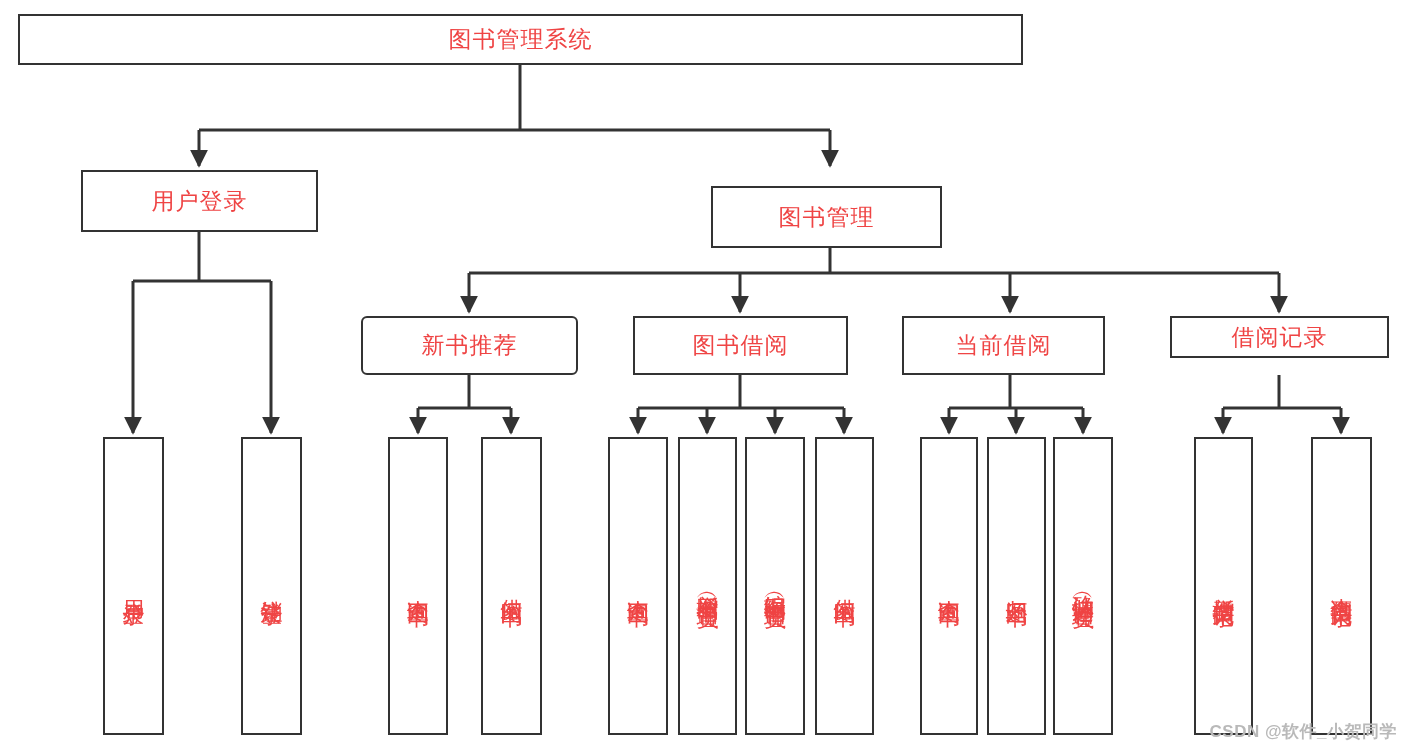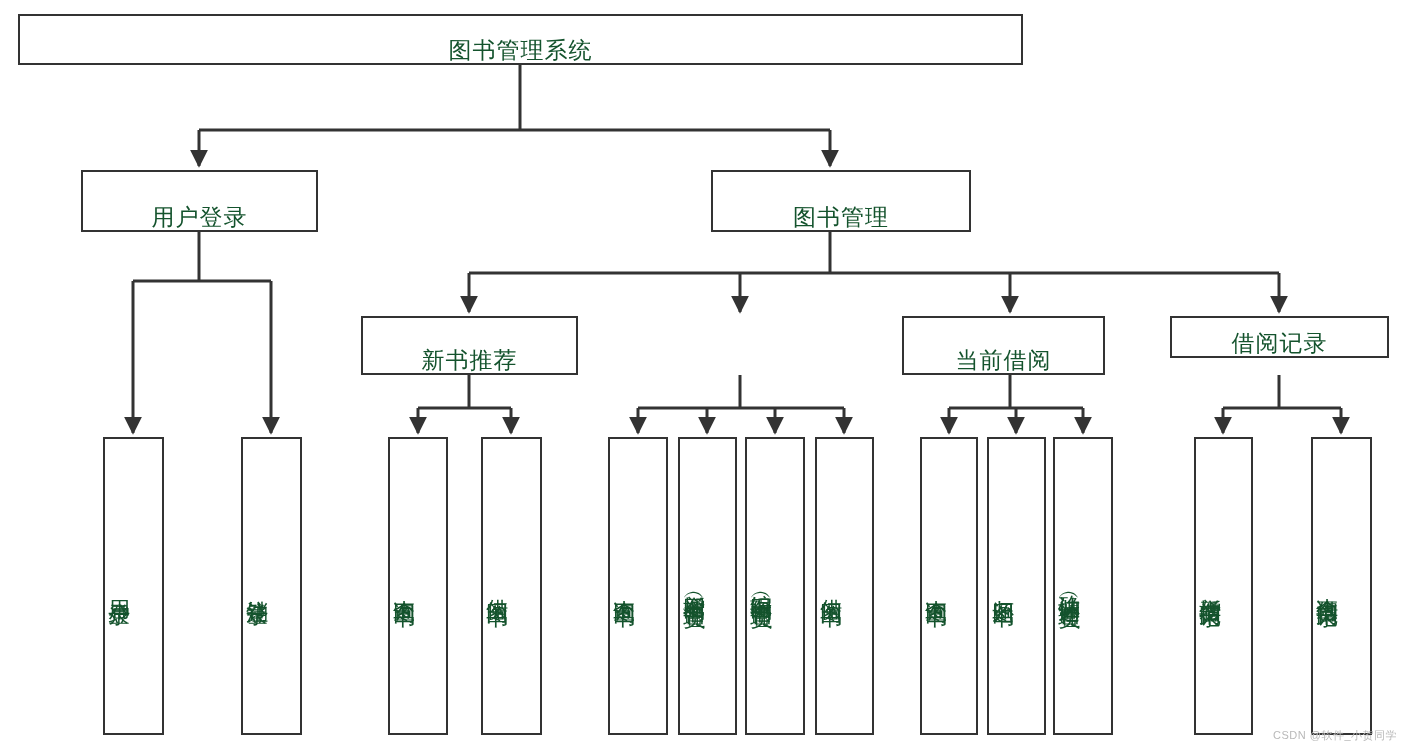--- a/index.html
+++ b/index.html
@@ -24,23 +24,23 @@
     width: 1405px;
     height: 747px;
     pointer-events: none;
   }
   .node {
     position: absolute;
     box-sizing: border-box;
     background: #ffffff;
     border: 2px solid #333333;
     display: flex;
-    align-items: flex-end;
+    align-items: center;
     justify-content: center;
-    color: #14532d;
+    color: #ef4444;
   }
   .node.horiz {
     font-size: 23px;
     letter-spacing: 1px;
     line-height: 1.15;
   }
   .node.vert {
     font-size: 22px;
     line-height: 1.28;
     writing-mode: vertical-rl;
@@ -52,24 +52,25 @@
   .node.vert .vtext {
     writing-mode: vertical-rl;
     text-orientation: upright;
     white-space: nowrap;
     display: block;
   }
   #watermark {
     position: absolute;
     right: 8px;
     bottom: 4px;
-    font-size: 11px;
+    font-size: 17px;
     color: #b9b9b9;
     letter-spacing: 0.5px;
     white-space: nowrap;
+    font-weight: bold;
   }
 </style>
 </head>
 <body>
 
 <div id="canvas">
 
   <svg id="wires" viewBox="0 0 1405 747" width="1405" height="747" xmlns="http://www.w3.org/2000/svg">
     <defs>
       <marker id="arrow" viewBox="0 0 10 10" refX="9" refY="5" markerWidth="6" markerHeight="6" orient="auto-start-reverse">
@@ -120,26 +121,29 @@
     </g>
   </svg>
 
   <div class="node horiz" id="node-root" style="left: 18px; top: 14px; width: 1005px; height: 51px;">
     <span>图书管理系统</span>
   </div>
 
   <div class="node horiz" id="node-l2-0" style="left: 81px; top: 170px; width: 237px; height: 62px;">
     <span>用户登录</span>
   </div>
-  <div class="node horiz" id="node-l2-1" style="left: 711px; top: 170px; width: 260px; height: 62px;">
+  <div class="node horiz" id="node-l2-1" style="left: 711px; top: 186px; width: 231px; height: 62px;">
     <span>图书管理</span>
   </div>
 
-  <div class="node horiz" id="node-l3-0" style="left: 361px; top: 316px; width: 217px; height: 59px;">
+  <div class="node horiz" id="node-l3-0" style="left: 361px; top: 316px; width: 217px; height: 59px; border-radius: 6px;">
     <span>新书推荐</span>
+  </div>
+  <div class="node horiz" id="node-l3-1" style="left: 633px; top: 316px; width: 215px; height: 59px;">
+    <span>图书借阅</span>
   </div>
   <div class="node horiz" id="node-l3-2" style="left: 902px; top: 316px; width: 203px; height: 59px;">
     <span>当前借阅</span>
   </div>
   <div class="node horiz" id="node-l3-3" style="left: 1170px; top: 316px; width: 219px; height: 42px;">
     <span>借阅记录</span>
   </div>
 
   <div class="node vert" id="node-leaf-0" style="left: 103px; top: 437px; width: 61px; height: 298px;">
     <span class="vtext">用户登录</span>

